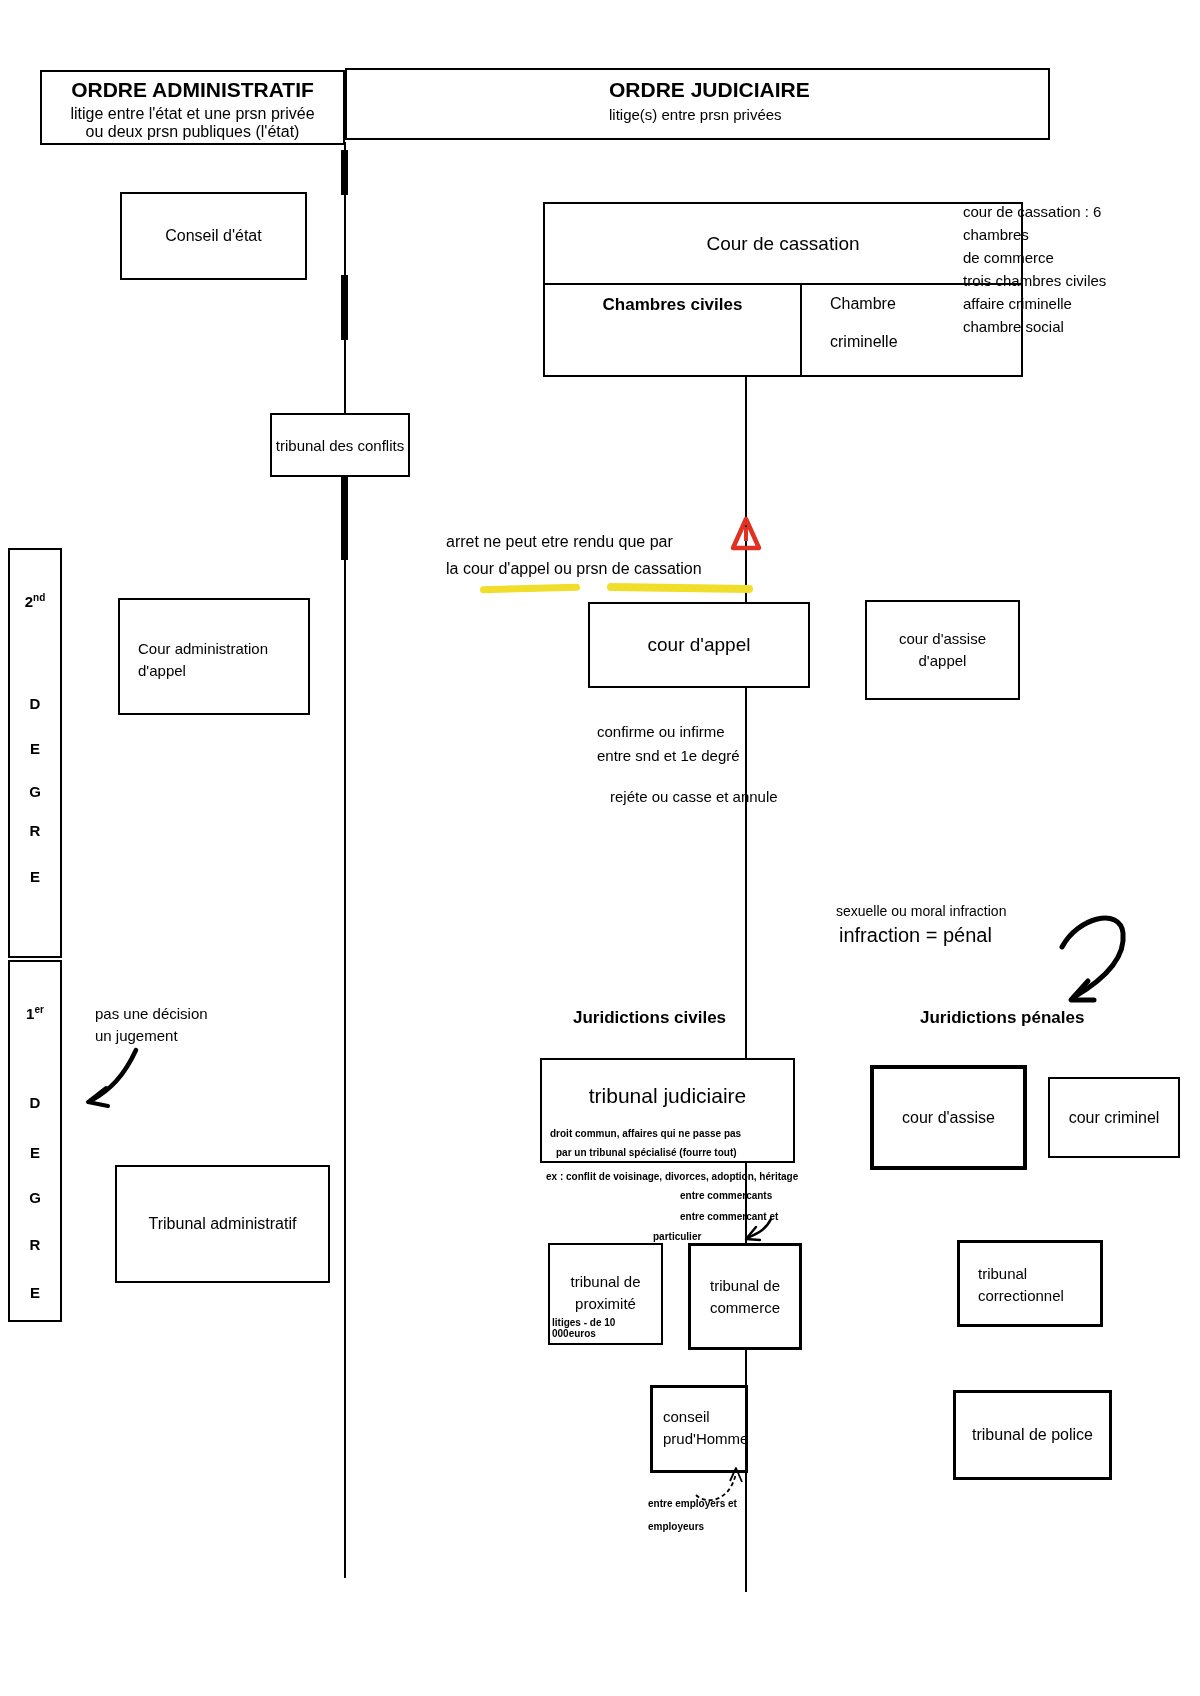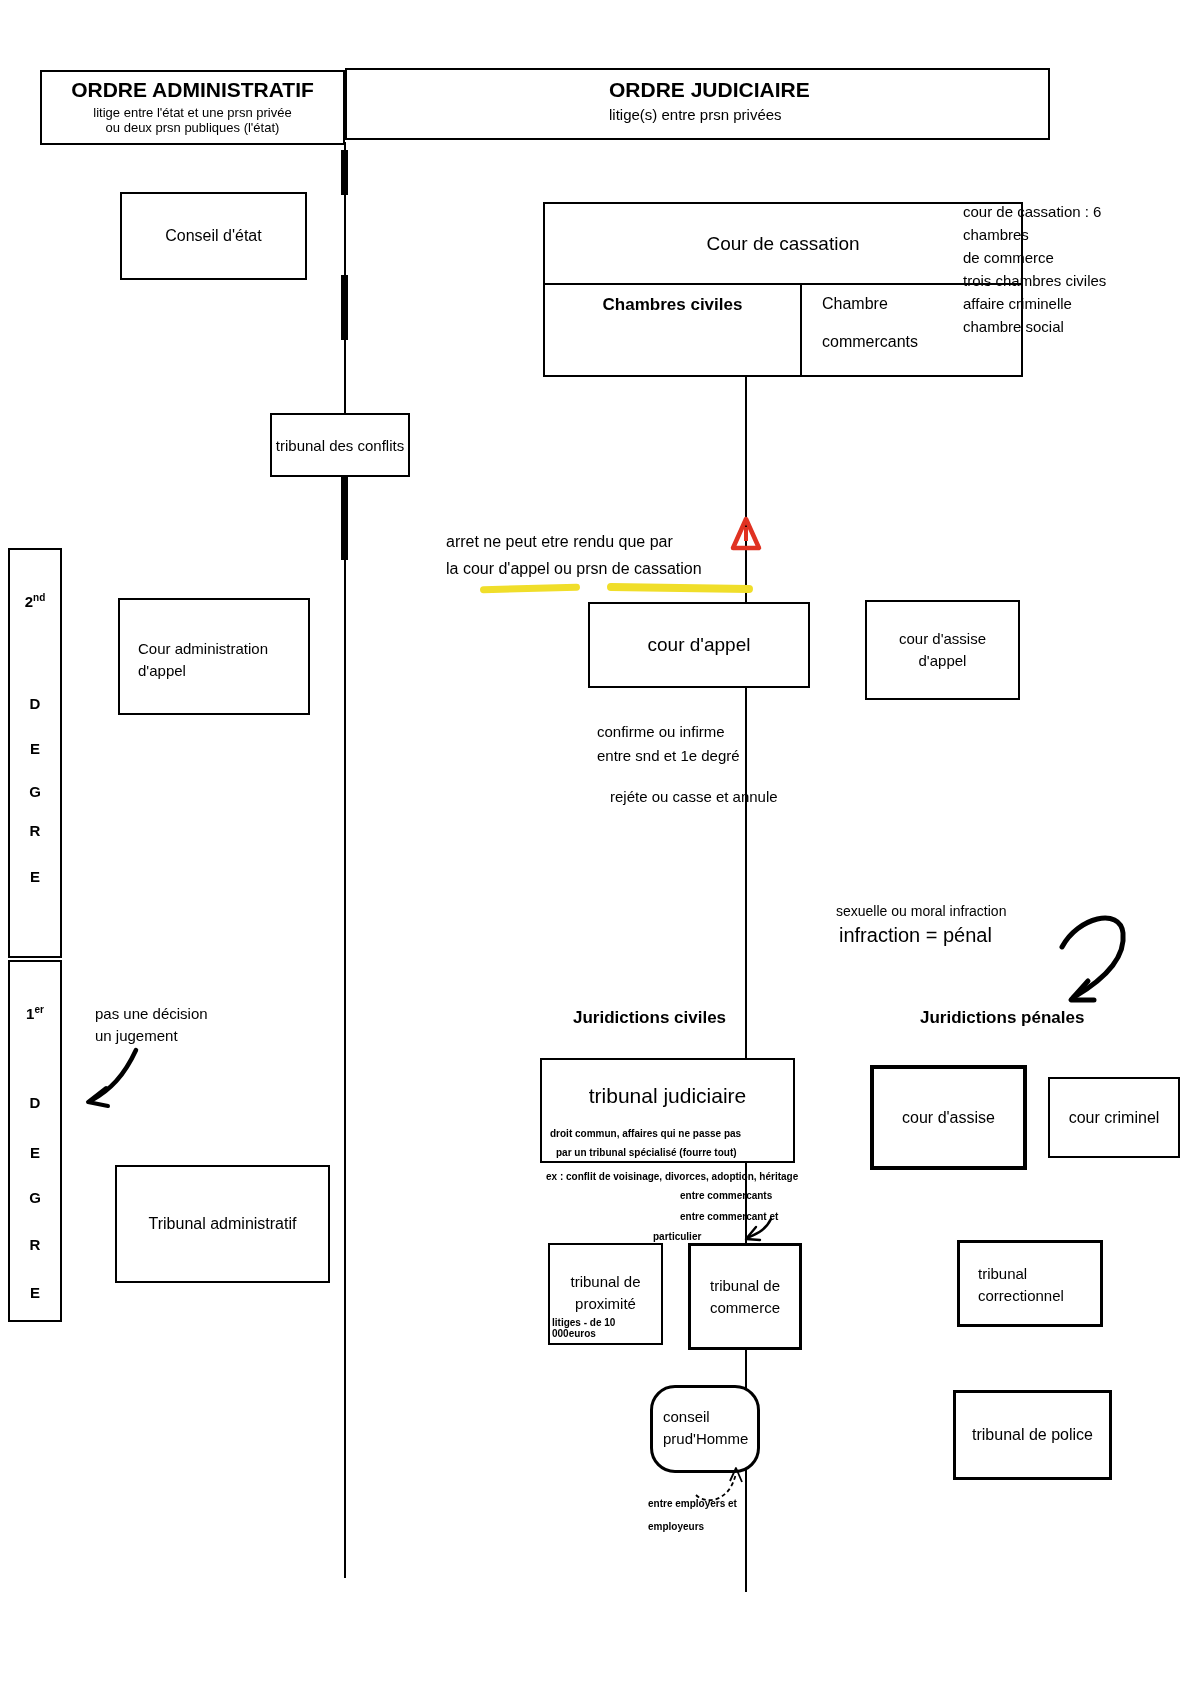--- a/index.html
+++ b/index.html
@@ -11,21 +11,21 @@
   .box{position:absolute;border:2px solid #000;background:#fff;z-index:2;box-sizing:border-box;}
   .b3{border-width:3px;} .b4{border-width:4px;}
   .center{display:flex;align-items:center;justify-content:center;text-align:center;}
   .txt{position:absolute;white-space:nowrap;z-index:3;}
   .t21b{font-size:21px;font-weight:bold;}
   .t19{font-size:19px;}
   .t17b{font-size:17px;font-weight:bold;}
   .t16{font-size:16px;}
   .t15{font-size:15px;}
   .t14{font-size:14px;}
-  .t12{font-size:13px;}
+  .t12{font-size:16px;}
   .t18{font-size:20px;}
   .tiny{font-size:10px;font-weight:bold;}
   .lh22{line-height:22px;} .lh24{line-height:24px;} .lh27{line-height:27px;} .lh23{line-height:23px;}
   .hl{position:absolute;height:7px;background:#f0de2a;border-radius:4px;z-index:2;}
   .rail-letter{position:absolute;left:0;width:100%;text-align:center;font-weight:bold;font-size:15px;}
   sup{font-size:10px;}
   svg{display:block;}
 </style>
 </head>
 <body>
@@ -55,23 +55,23 @@
   </div>
 
   <div class="box" style="left:543px;top:202px;width:480px;height:175px;">
     <div class="center t19" style="height:79px;border-bottom:2px solid #000;">
       <span>Cour de cassation</span>
     </div>
     <div style="display:flex;height:90px;">
       <div class="t17b" style="width:255px;border-right:2px solid #000;text-align:center;padding-top:10px;">
         <span>Chambres civiles</span>
       </div>
-      <div class="t16" style="flex:1;padding:10px 0 0 20px;">
+      <div class="t16" style="flex:1;padding:10px 0 0 28px;">
         <div>Chambre</div>
-        <div style="margin-top:20px;">commercants</div>
+        <div style="margin-top:20px;">criminelle</div>
       </div>
     </div>
   </div>
 
   <div class="txt t15 lh23" style="left:963px;top:200px;">
     <div>cour de cassation : 6</div>
     <div>chambres</div>
     <div>de commerce</div>
     <div>trois chambres civiles</div>
     <div>affaire criminelle</div>
@@ -185,21 +185,21 @@
     </div>
     <div class="tiny" style="position:absolute;left:2px;bottom:4px;">litiges - de 10 000euros</div>
   </div>
   <div class="box b3 center t15 lh22" style="left:688px;top:1243px;width:114px;height:107px;">
     <div>
       <div>tribunal de</div>
       <div>commerce</div>
     </div>
   </div>
 
-  <div class="box b3" style="left:650px;top:1385px;width:110px;height:88px;border-radius:25px;">
+  <div class="box b3" style="left:650px;top:1385px;width:98px;height:88px;">
     <div class="t15 lh22" style="margin:18px 0 0 10px;">
       <div>conseil</div>
       <div>prud'Homme</div>
     </div>
   </div>
   <div class="abs" style="left:688px;top:1455px;z-index:3;">
     <svg width="64" height="50" viewBox="0 0 64 50">
       <path d="M8 40 C18 50 42 47 48 18" fill="none" stroke="#000" stroke-width="1.8" stroke-dasharray="4 3"></path>
       <path d="M42 26 L48 13 L54 27" fill="none" stroke="#000" stroke-width="1.8" stroke-linejoin="round"></path>
     </svg>

